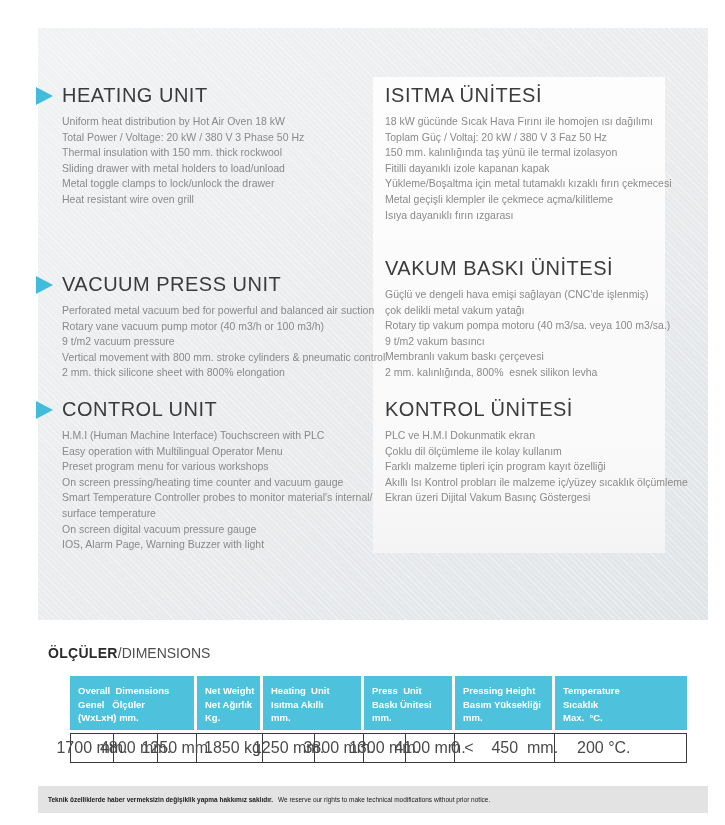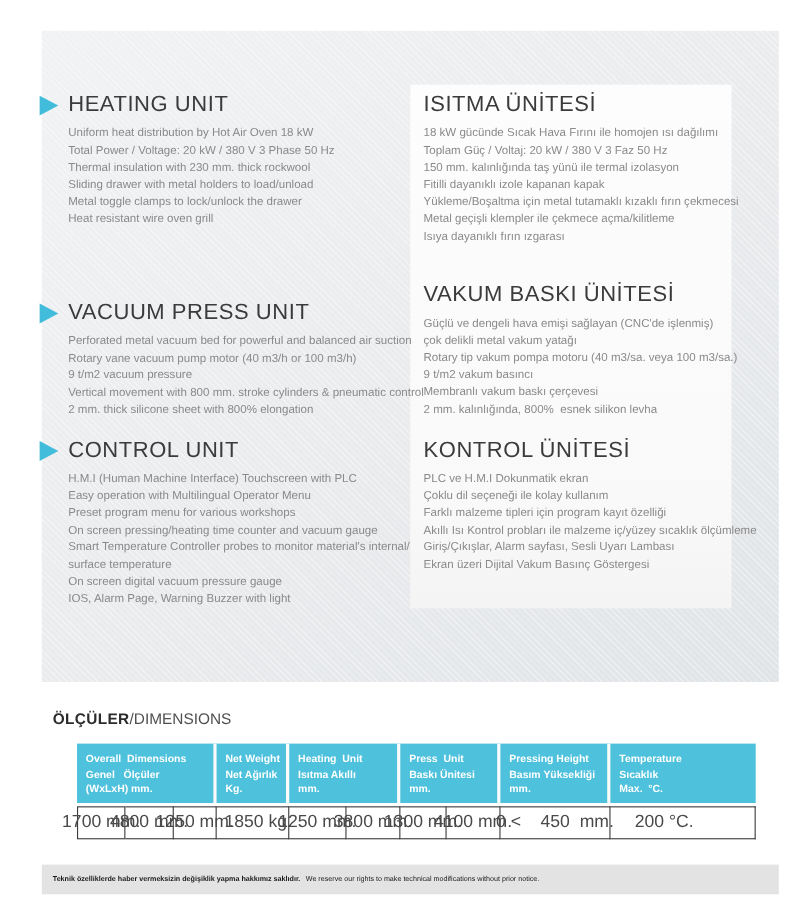--- a/index.html
+++ b/index.html
@@ -56,21 +56,21 @@
 
 <div class="gray-panel"></div>
 <div class="white-box"></div>
 
 <div class="en-col">
   <div class="section" style="top:84px;">
     <span class="arrow"></span>
     <h2>HEATING UNIT</h2>
     <div class="line">Uniform heat distribution by Hot Air Oven 18 kW</div>
     <div class="line">Total Power / Voltage: 20 kW / 380 V 3 Phase 50 Hz</div>
-    <div class="line">Thermal insulation with 230 mm. thick rockwool</div>
+    <div class="line">Thermal insulation with 150 mm. thick rockwool</div>
     <div class="line">Sliding drawer with metal holders to load/unload</div>
     <div class="line">Metal toggle clamps to lock/unlock the drawer</div>
     <div class="line">Heat resistant wire oven grill</div>
   </div>
 
   <div class="section" style="top:257px;margin-top:16px;">
     <span class="arrow"></span>
     <h2>VACUUM PRESS UNIT</h2>
     <div class="line">Perforated metal vacuum bed for powerful and balanced air suction</div>
     <div class="line">Rotary vane vacuum pump motor (40 m3/h or 100 m3/h)</div>
@@ -111,24 +111,23 @@
     <div class="line">çok delikli metal vakum yatağı</div>
     <div class="line">Rotary tip vakum pompa motoru (40 m3/sa. veya 100 m3/sa.)</div>
     <div class="line">9 t/m2 vakum basıncı</div>
     <div class="line">Membranlı vakum baskı çerçevesi</div>
     <div class="line">2 mm. kalınlığında, 800%  esnek silikon levha</div>
   </div>
 
   <div class="section" style="top:398px;">
     <h2>KONTROL ÜNİTESİ</h2>
     <div class="line">PLC ve H.M.I Dokunmatik ekran</div>
-    <div class="line">Çoklu dil seçeneği ile kolay kullanım</div>
+    <div class="line">Çoklu dil ölçümleme ile kolay kullanım</div>
     <div class="line">Farklı malzeme tipleri için program kayıt özelliği</div>
     <div class="line">Akıllı Isı Kontrol probları ile malzeme iç/yüzey sıcaklık ölçümleme</div>
-    <div class="line">Giriş/Çıkışlar, Alarm sayfası, Sesli Uyarı Lambası</div>
     <div class="line">Ekran üzeri Dijital Vakum Basınç Göstergesi</div>
   </div>
 </div>
 
 <div class="dim-title">
   <span class="bold">ÖLÇÜLER</span><span class="light">/DIMENSIONS</span>
 </div>
 
 <div class="spec-table">
   <div class="thead">

